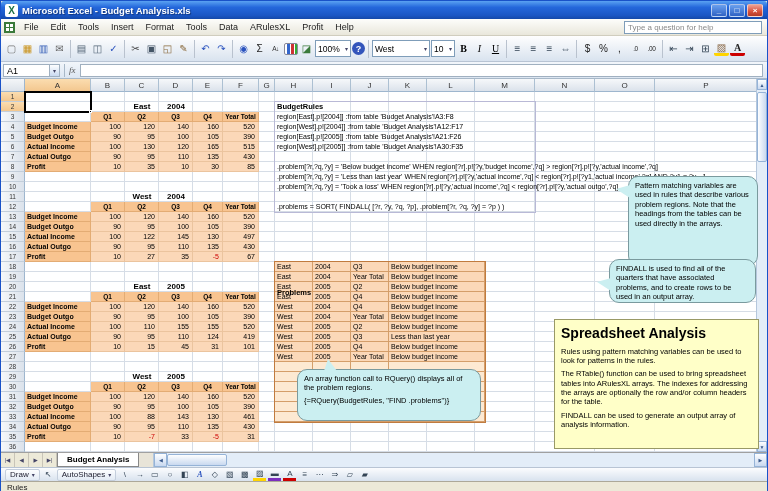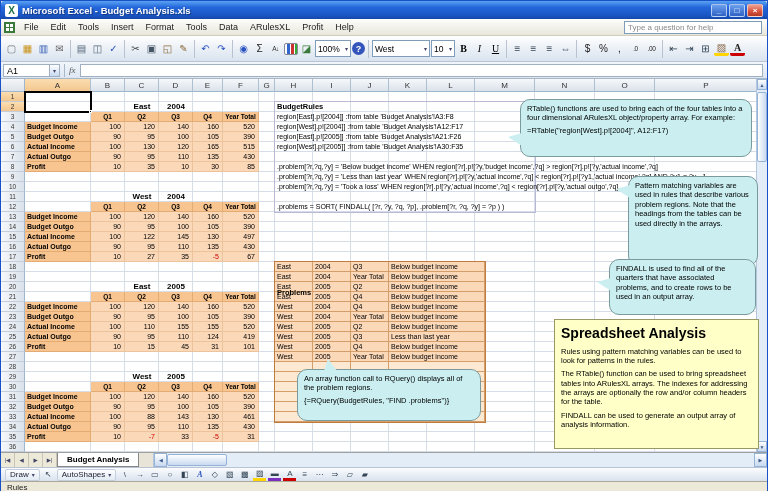--- a/index.html
+++ b/index.html
@@ -76,21 +76,21 @@
   .vthumb{position:absolute;top:2px;left:0;right:0;height:70px;background:linear-gradient(90deg,#FDFEFF,#C9D9F0);border:1px solid #95B3D7;border-radius:2px;}
 
   
   .callout{position:absolute;background:#CBEFF1;border:1px solid #7A9A9E;border-radius:10px;padding:4px 6px;font-size:7.5px;line-height:1.25;color:#000;z-index:30;}
   .callout .formula{margin-top:3px;}
   .tail{position:absolute;width:0;height:0;}
   .co1{left:519px;top:98px;width:232px;height:58px;}
   .co1 .tail{left:-13px;bottom:10px;border-top:4px solid transparent;border-bottom:9px solid transparent;border-right:14px solid #CBEFF1;}
   .co2{left:627px;top:175px;width:130px;height:90px;}
   .co2 .tail{left:-13px;top:8px;border-top:4px solid transparent;border-bottom:9px solid transparent;border-right:14px solid #CBEFF1;}
-  .co3{left:608px;top:258px;width:147px;height:56px;}
+  .co3{left:608px;top:258px;width:147px;height:44px;}
   .co3 .tail{left:-13px;top:18px;border-top:4px solid transparent;border-bottom:9px solid transparent;border-right:14px solid #CBEFF1;}
   .co4{left:296px;top:368px;width:184px;height:52px;}
   .co4 .tail{top:-11px;left:26px;border-left:4px solid transparent;border-right:9px solid transparent;border-bottom:12px solid #CBEFF1;}
   .note{position:absolute;left:553px;top:318px;width:205px;height:130px;background:#FFFFC8;border:1px solid #999966;padding:5px 6px;font-size:7.5px;line-height:1.25;z-index:25;}
   .note-title{font-weight:bold;font-size:14px;margin-bottom:4px;}
   .note-p{margin-bottom:4px;}
 
   
   .tabrow{height:15px;display:flex;align-items:stretch;background:#E8E4D8;border-top:1px solid #A0A0A0;font-size:8px;}
   .tnav{width:14px;display:flex;align-items:center;justify-content:center;color:#446;background:#ECE9D8;border-right:1px solid #C8C4B8;font-size:5.5px;white-space:nowrap;}
@@ -544,25 +544,20 @@
       </div>
       <div class="vscroll">
         <div class="sbtn">▲</div>
         <div class="vtrack">
           <div class="vthumb"></div>
         </div>
         <div class="sbtn">▼</div>
       </div>
     </div>
 
-  <div class="callout co1">
-    <div class="tail"></div>
-    <div>RTable() functions are used to bring each of the four tables into a four dimensional ARulesXL object/property array.  For example:</div>
-    <div class="formula">=RTable("region[West].p![2004]", A12:F17)</div>
-  </div>
 
   <div class="callout co2">
     <div class="tail"></div>
     <div>Pattern matching variables are used in rules that describe various problem regions.  Note that the headings from the tables can be used directly in the arrays.</div>
   </div>
 
   <div class="callout co3">
     <div class="tail"></div>
     <div>FINDALL is used to find all of the quarters that have associated problems, and to create rows to be used in an output array.</div>
   </div>

